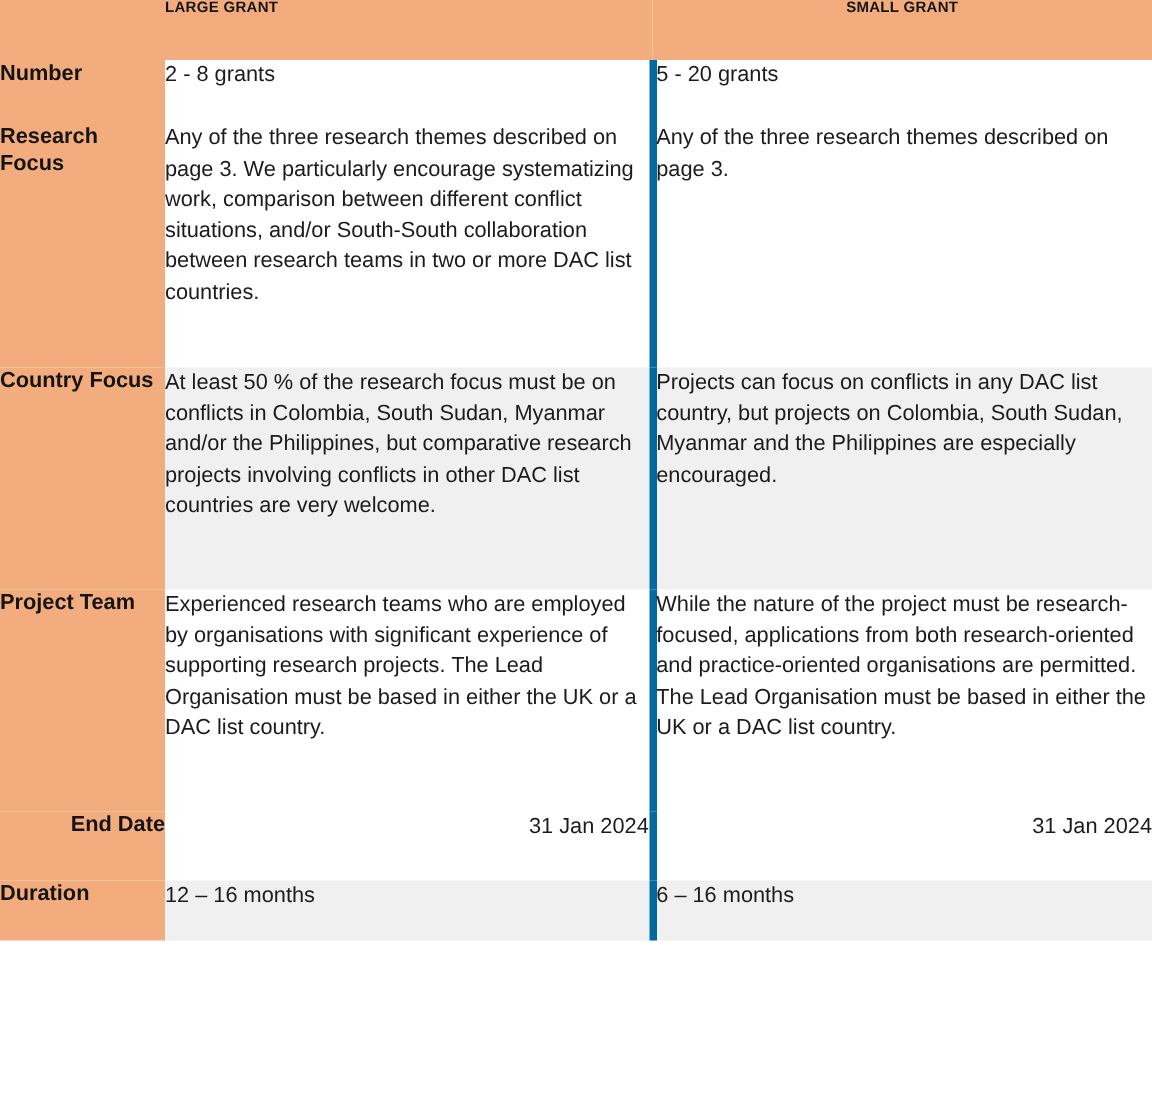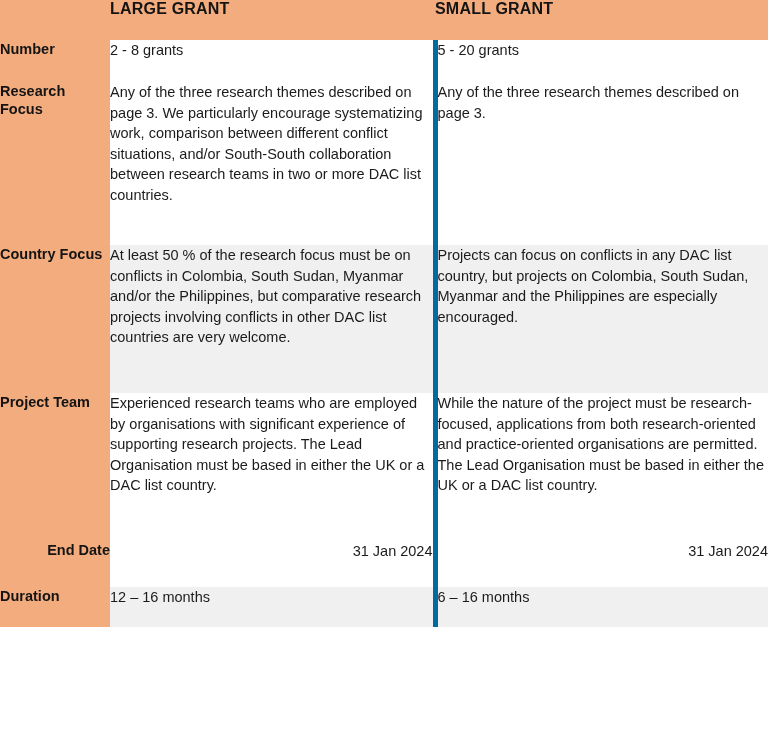--- a/index.html
+++ b/index.html
@@ -40,26 +40,26 @@
     border-right: 1px solid #5a3a24;
     border-bottom: 1px solid #a8643a;
   }
   .hdr-cell {
     background: #f3ac7d;
     height: 40px;
     border-bottom: 1px solid #3d3d3d;
     border-right: 1px solid #5a3a24;
     padding: 9px 0 0 12px;
     font-weight: bold;
-    font-size: 16px;
+    font-size: 10px;
     letter-spacing: 0.2px;
     color: #141414;
     text-align: left;
   }
-  .hdr-cell.last { border-right: none; }
+  .hdr-cell.last { border-right: none; text-align: center; }
 
   
   .lbl {
     background: #f3ac7d;
     border-right: 1px solid #4a2f1d;
     border-bottom: 1px solid #a8643a;
     padding: 11px 8px 8px 12px;
     font-weight: bold;
     font-size: 14.5px;
     line-height: 1.25;

